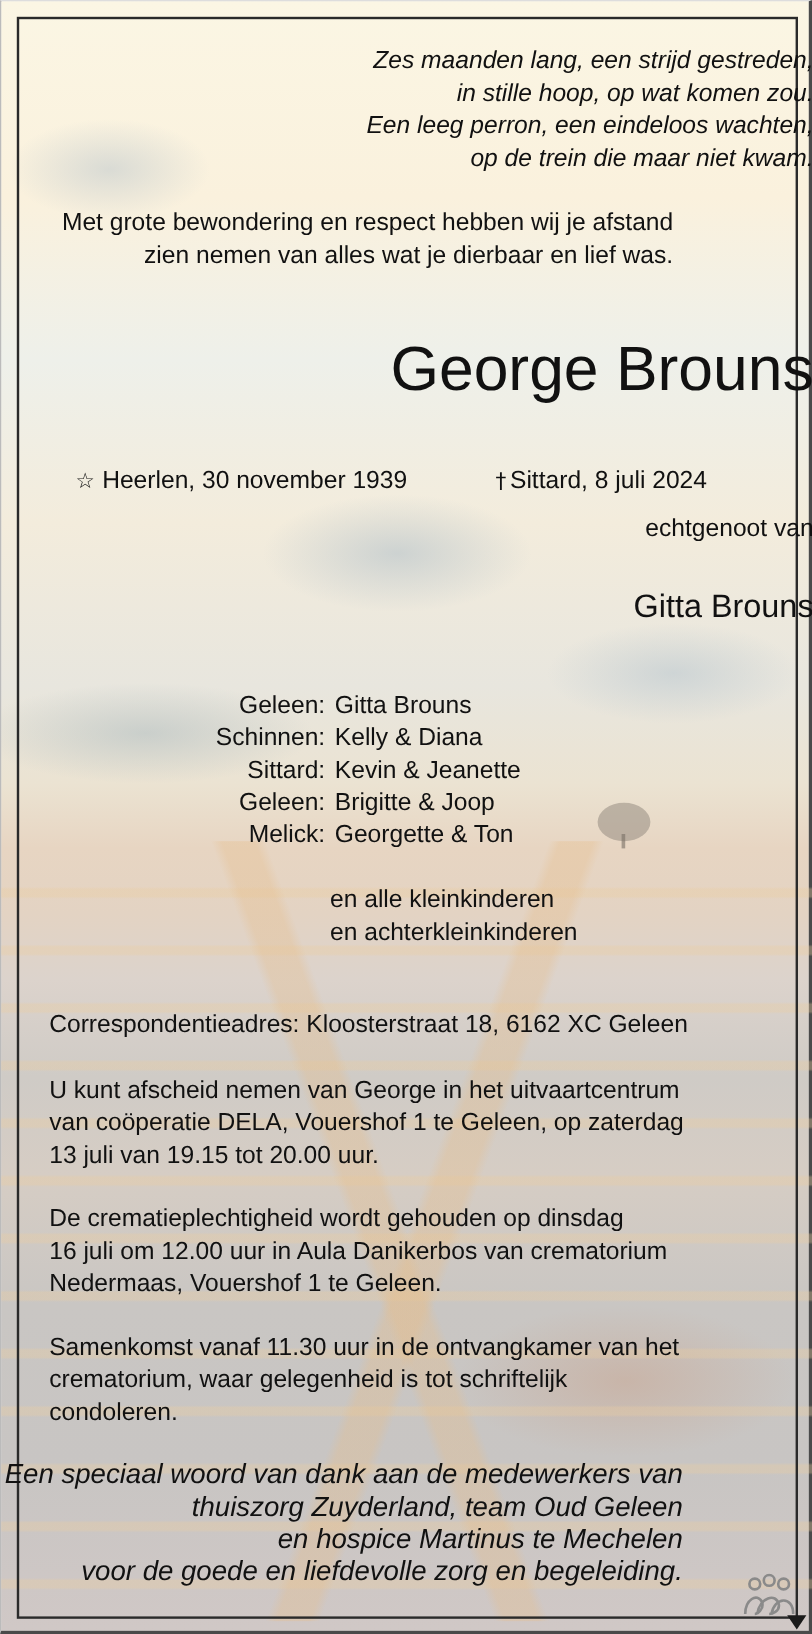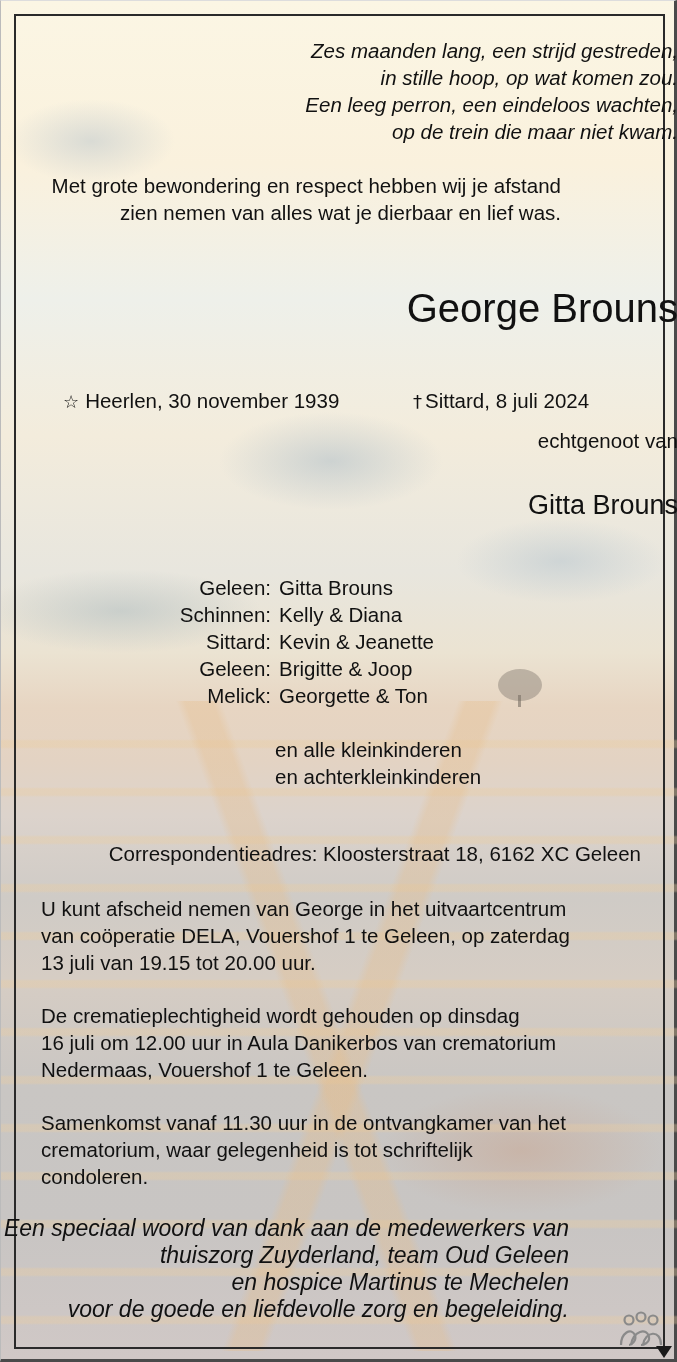--- a/index.html
+++ b/index.html
@@ -65,21 +65,21 @@
     .poem {
       position: absolute; left: 0; width: 677px; top: 36px;
       font-style: italic; font-size: 20.5px; line-height: 27px;
     }
     .intro {
       position: absolute; left: 0; width: 560px; top: 171px;
       font-size: 20.5px; line-height: 27px;
     }
     .name-main {
       position: absolute; left: 0; width: 677px; top: 283px;
-      font-size: 40px; line-height: 48px;
+      font-size: 52px; line-height: 48px;
     }
     .dates {
       position: absolute; top: 386px; font-size: 20.5px; line-height: 28px;
       white-space: nowrap;
     }
     .dates.birth { left: 62px; }
     .dates.death { left: 412px; }
     .glyph { font-family: "DejaVu Sans", sans-serif; font-size: 18px; margin-right: 6px; }
     .spouse-of {
       position: absolute; left: 0; width: 677px; top: 426px;
@@ -97,21 +97,21 @@
     .fam-place { width: 166px; text-align: right; padding-right: 8px; box-sizing: border-box; }
     .fam-names { flex: 1; }
     .family-extra {
       position: absolute; left: 274px; top: 735px;
       font-size: 20.5px; line-height: 27px;
     }
     .block {
       position: absolute; left: 40px; width: 600px;
       font-size: 20.5px; line-height: 27px;
     }
-    .addr { top: 839px; text-align: right; }
+    .addr { top: 839px; }
     .visit { top: 894px; }
     .cremation { top: 1001px; }
     .gathering { top: 1108px; }
     .thanks {
       position: absolute; left: 0; width: 568px; top: 1214px;
       font-style: italic; font-size: 23px; line-height: 27px;
     }
     .people-icon {
       position: absolute; left: 616px; top: 1310px; width: 48px; height: 36px;
     }

